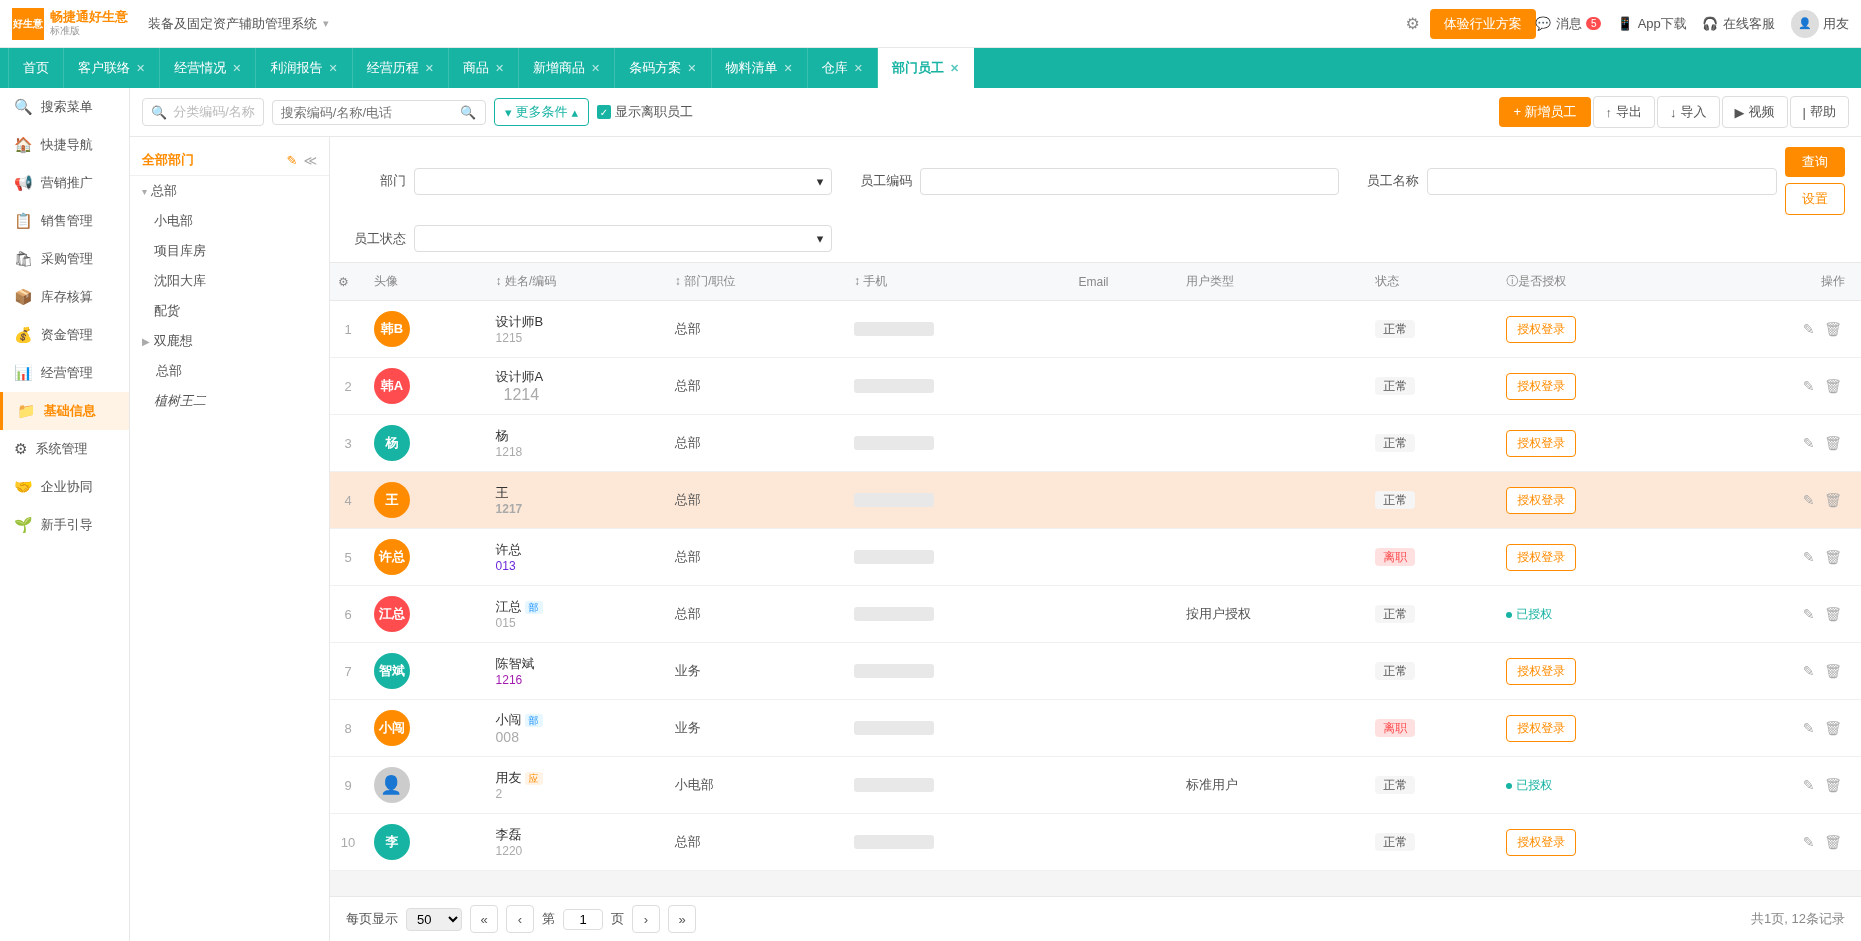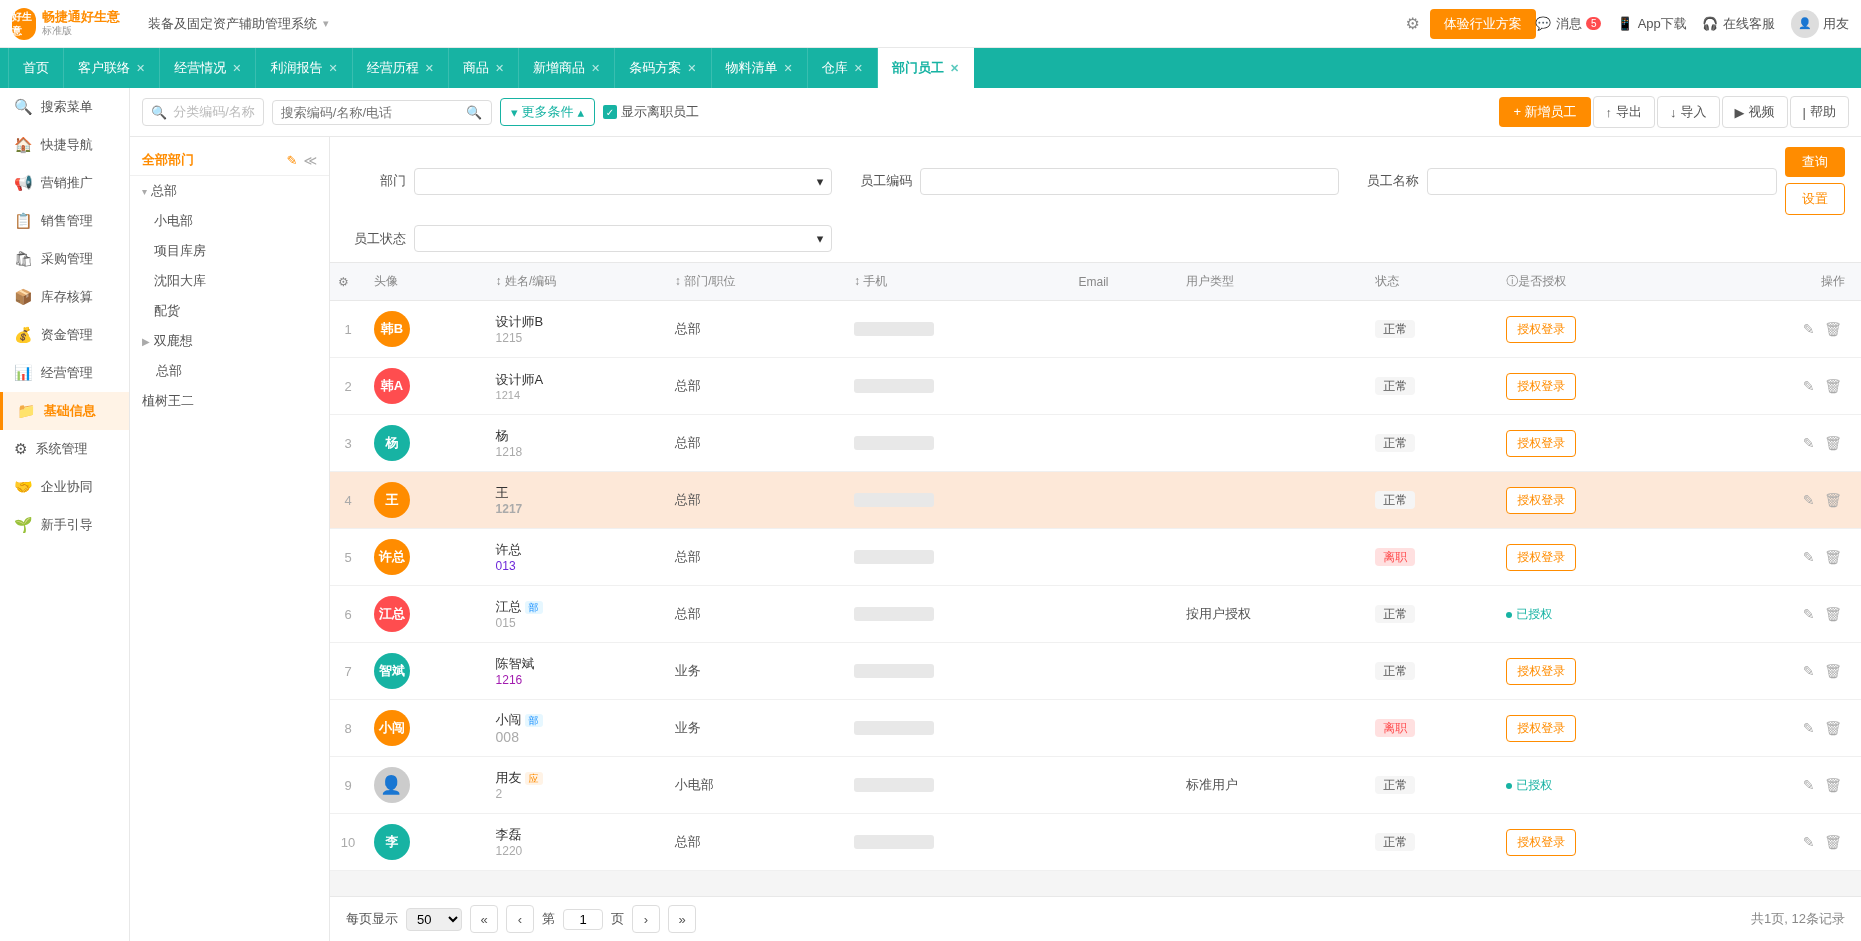--- a/index.html
+++ b/index.html
@@ -4,21 +4,21 @@
   <style>
     * { box-sizing: border-box; margin: 0; padding: 0; }
     body { font-family: 'Microsoft YaHei', sans-serif; font-size: 13px; background: #f5f5f5; color: #333; }
 
     
     .top-bar {
       display: flex; align-items: center; background: #fff; border-bottom: 1px solid #e8e8e8;
       padding: 0 12px; height: 48px; position: relative; z-index: 10;
     }
     .logo-area { display: flex; align-items: center; gap: 6px; min-width: 120px; }
-    .logo-icon { width: 24px; height: 32px; background: #ff8c00; border-radius: 16px; display: flex; align-items: center; justify-content: center; color: #fff; font-size: 10px; font-weight: bold; }
+    .logo-icon { width: 32px; height: 32px; background: #ff8c00; border-radius: 0; display: flex; align-items: center; justify-content: center; color: #fff; font-size: 10px; font-weight: bold; }
     .logo-text { font-size: 13px; color: #ff8c00; font-weight: bold; line-height: 1.2; }
     .logo-sub { font-size: 10px; color: #999; }
     .sys-title { flex: 1; display: flex; align-items: center; gap: 6px; margin-left: 16px; font-size: 13px; color: #555; }
     .sys-title .arrow { color: #aaa; font-size: 11px; }
     .trial-btn { background: #ff8c00; color: #fff; border: none; border-radius: 4px; padding: 6px 14px; font-size: 13px; cursor: pointer; }
     .gear-icon { color: #888; font-size: 16px; margin: 0 10px; cursor: pointer; }
     .top-right { display: flex; align-items: center; gap: 16px; margin-left: auto; }
     .top-right-item { display: flex; align-items: center; gap: 4px; color: #555; cursor: pointer; font-size: 13px; }
     .badge { background: #ff4d4f; color: #fff; border-radius: 10px; font-size: 10px; padding: 1px 5px; }
     .user-avatar { width: 28px; height: 28px; background: #ddd; border-radius: 50%; display: flex; align-items: center; justify-content: center; font-size: 11px; color: #888; }
@@ -42,21 +42,21 @@
     .sidebar { width: 130px; background: #fff; border-right: 1px solid #e8e8e8; display: flex; flex-direction: column; overflow-y: auto; }
     .sidebar-item { display: flex; align-items: center; gap: 8px; padding: 10px 14px; cursor: pointer; color: #555; font-size: 13px; }
     .sidebar-item.active { background: #fff3e6; color: #ff8c00; font-weight: bold; border-left: 3px solid #ff8c00; }
     .sidebar-item .si-icon { font-size: 15px; }
 
     
     .content { flex: 1; display: flex; flex-direction: column; overflow: hidden; }
 
     
     .filter-bar { background: #fff; padding: 8px 12px; display: flex; align-items: center; gap: 8px; border-bottom: 1px solid #e8e8e8; }
-    .filter-search { display: flex; align-items: center; border: 1px solid #ddd; border-radius: 4px; padding: 4px 8px; gap: 6px; background: #fff; }
+    .filter-search { display: flex; align-items: center; border: 1px solid #ddd; border-radius: 4px; padding: 4px 8px; background: #fff; }
     .filter-search input { border: none; outline: none; font-size: 13px; width: 180px; }
     .filter-more { display: flex; align-items: center; gap: 4px; color: #17b3a3; cursor: pointer; font-size: 13px; border: 1px solid #17b3a3; border-radius: 4px; padding: 4px 10px; }
     .filter-show { display: flex; align-items: center; gap: 4px; color: #555; font-size: 13px; cursor: pointer; }
     .checkbox-icon { width: 14px; height: 14px; background: #17b3a3; border-radius: 2px; display: flex; align-items: center; justify-content: center; color: #fff; font-size: 10px; }
     .spacer { flex: 1; }
     .btn-add { background: #ff8c00; color: #fff; border: none; border-radius: 4px; padding: 6px 14px; font-size: 13px; cursor: pointer; display: flex; align-items: center; gap: 4px; }
     .btn-outline { background: #fff; color: #555; border: 1px solid #ddd; border-radius: 4px; padding: 6px 12px; font-size: 13px; cursor: pointer; display: flex; align-items: center; gap: 4px; }
     .btn-group { display: flex; align-items: center; gap: 2px; }
 
     
@@ -287,21 +287,21 @@
         <div class="tree-item indent1" style="padding-left:24px;">
           <span>配货</span>
         </div>
         <div class="tree-item">
           <span class="arrow-right">▶</span>
           <span>双鹿想</span>
         </div>
         <div class="tree-item">
           <span style="margin-left:14px;">总部</span>
         </div>
-        <div class="tree-item indent1" style="padding-left:12px;">
+        <div class="tree-item indent1" style="padding-left:24px;font-style:italic;">
           <span>植树王二</span>
         </div>
       </div>
 
       <div class="table-area">
 
         <div class="adv-filter">
           <div class="adv-filter-grid">
             <div class="adv-filter-row">
               <span class="adv-filter-label">部门</span>
@@ -370,21 +370,21 @@
       <span class="op-btn">🗑</span>
     </td>
   </tr>
                 <tr>
     <td style="text-align:center;color:#aaa;">2</td>
     <td>
       <div class="avatar-circle" style="background:#ff4d4f;">韩A</div>
     </td>
     <td>
       <div>设计师A</div>
-      <div style="color:#aaa;font-size:11px;">1214</div>
+      <div style="color:#aaa;font-size:16px;margin-left:8px;">1214</div>
     </td>
     <td style="color:#555;">总部</td>
     <td><span class="blurred">***</span></td>
     <td style="color:#aaa;"></td>
     <td style="color:#555;"></td>
     <td><span class="status-normal">正常</span></td>
     <td><button class="btn-auth">授权登录</button></td>
     <td style="text-align:right;padding-right:16px;">
       <span class="op-btn">✎</span>
       <span class="op-btn">🗑</span>

